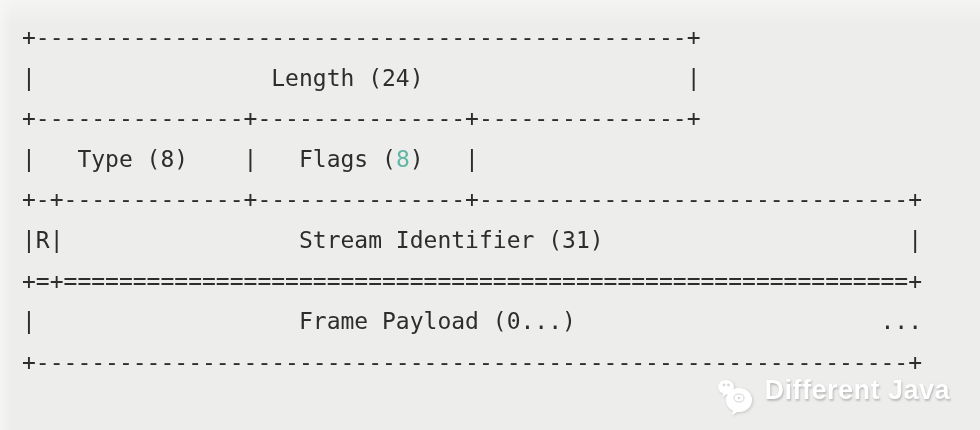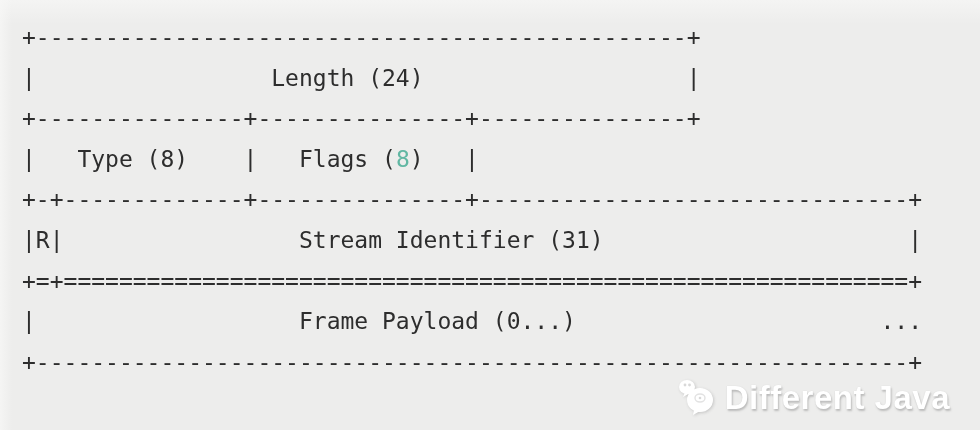--- a/index.html
+++ b/index.html
@@ -41,24 +41,24 @@
     white-space: pre;
   }
   .ascii .seg-accent {
     color: var(--accent, #61b7a3);
   }
   .watermark {
     position: absolute;
     right: 30px;
     bottom: 13px;
     display: flex;
-    align-items: flex-end;
+    align-items: flex-start;
     gap: 7px;
     color: var(--watermark, #ffffff);
-    font-size: 33px;
+    font-size: 27px;
     font-weight: bold;
     letter-spacing: 0.5px;
     text-shadow: 1px 1.5px 2px rgba(150,150,150,0.55), 0 0 1px rgba(170,170,170,0.4);
     user-select: none;
   }
   .watermark svg {
     filter: drop-shadow(1px 1.5px 1.5px rgba(150,150,150,0.45));
   }
 </style>
 </head>

